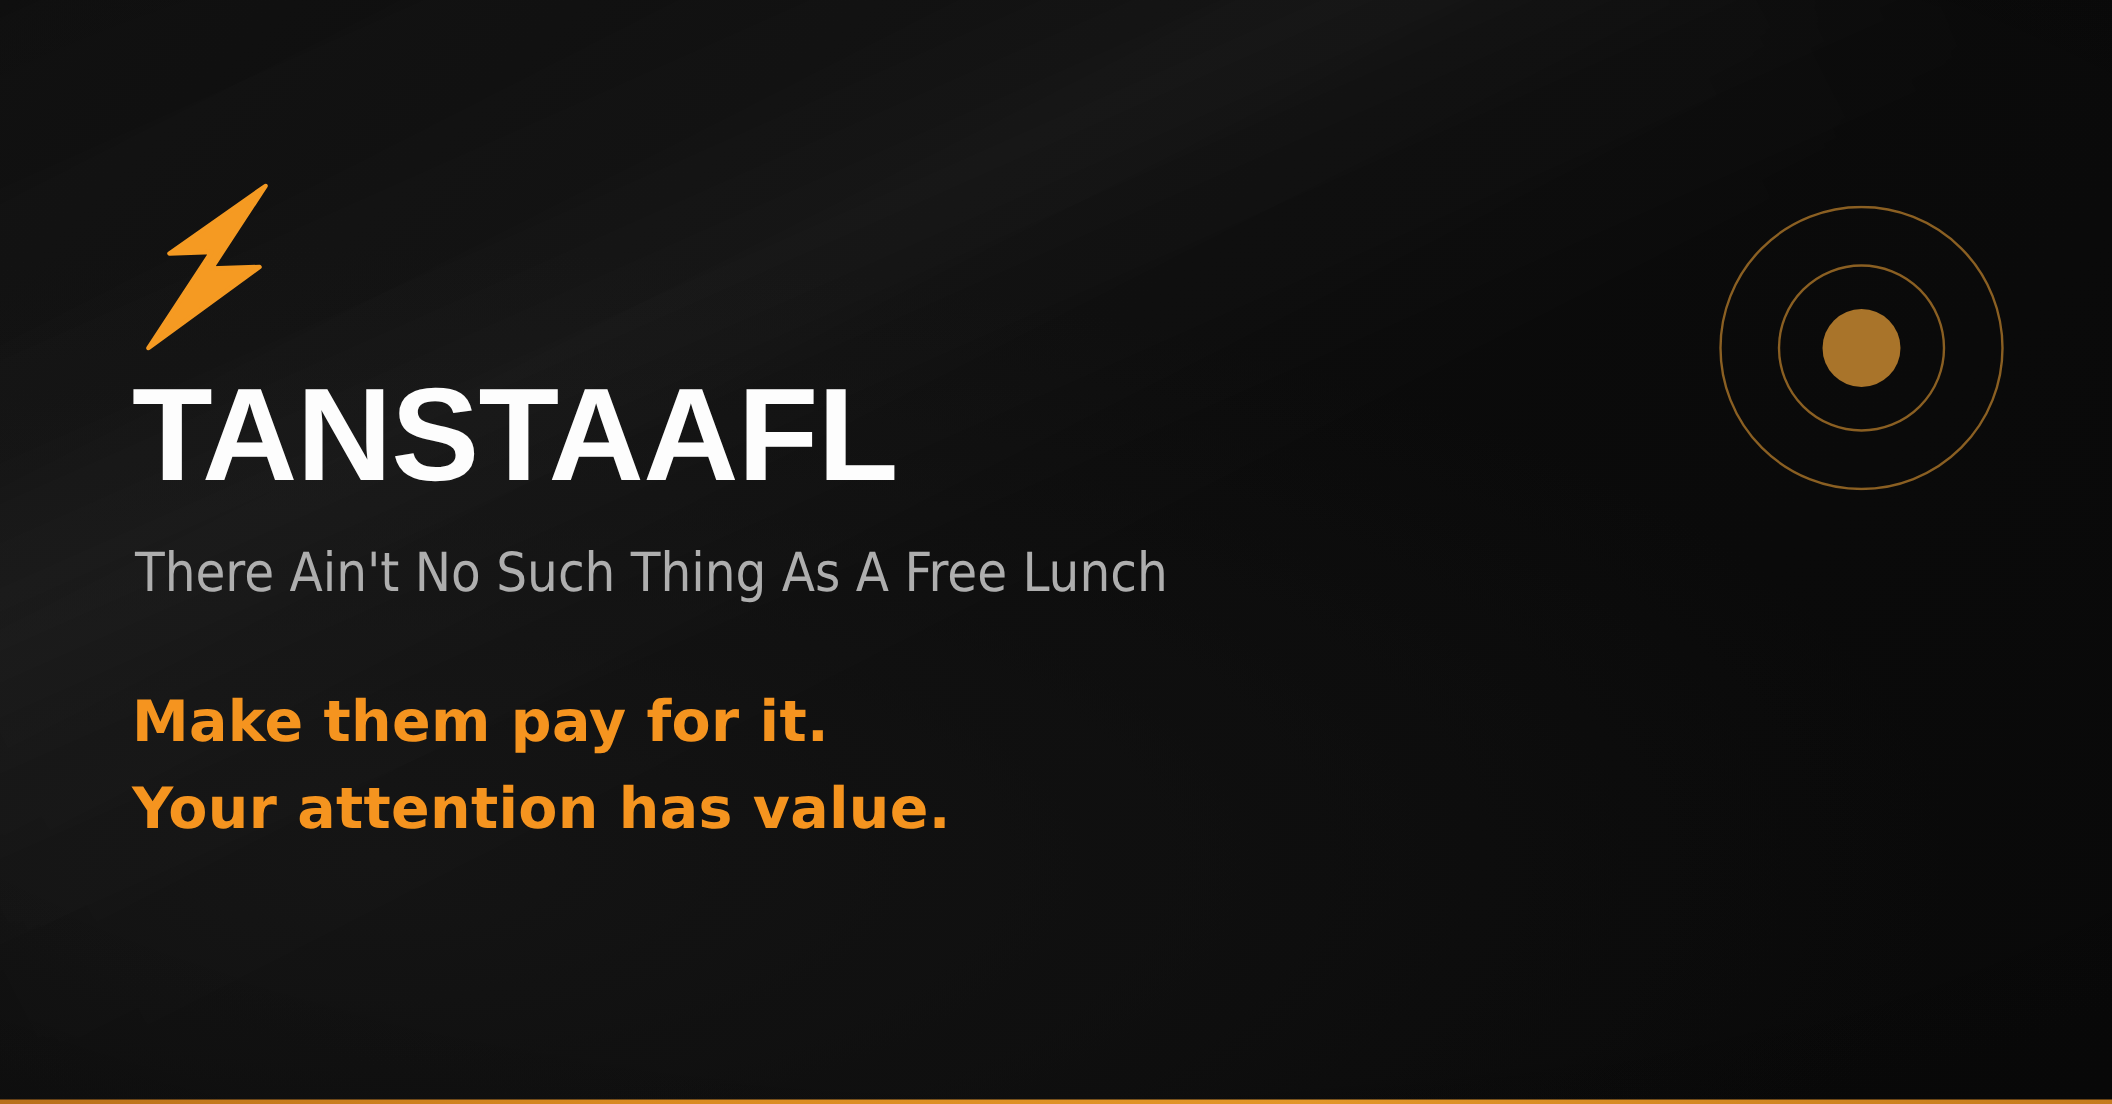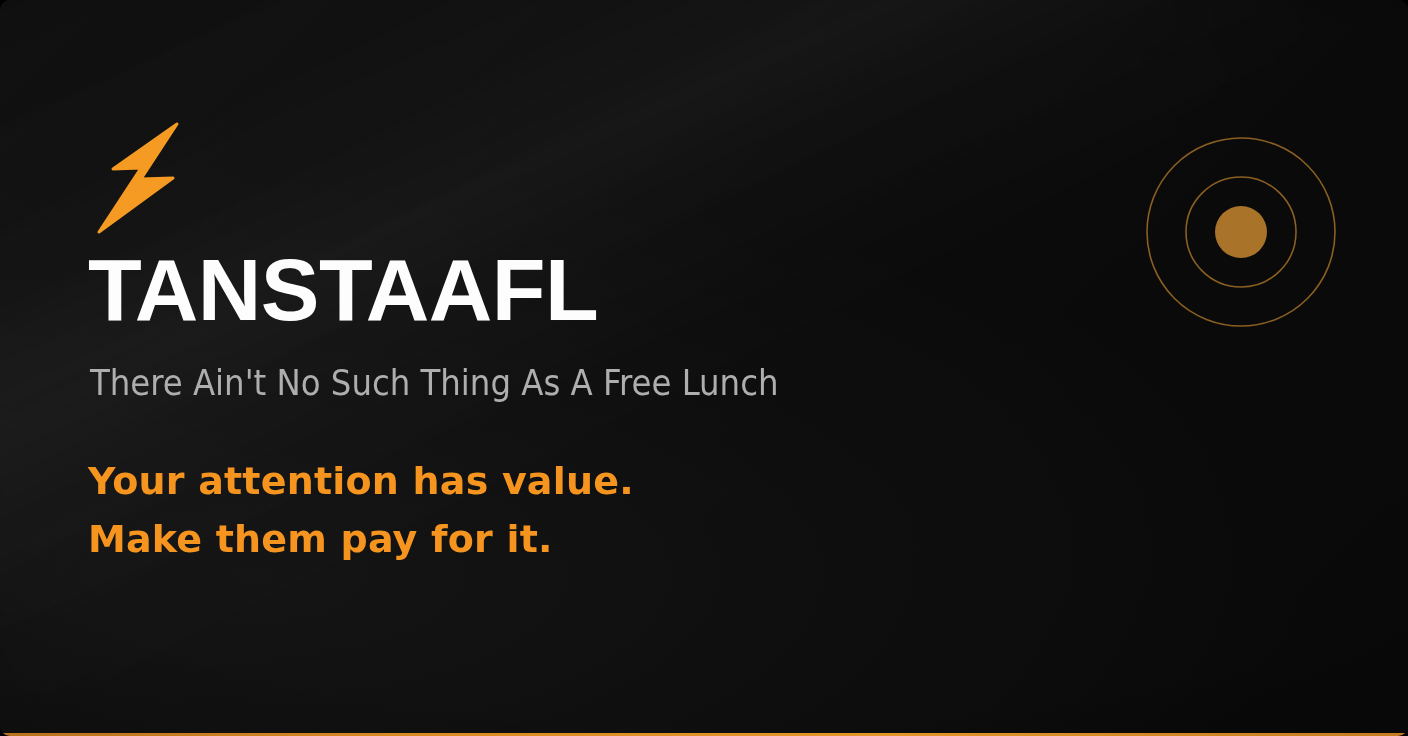--- a/index.html
+++ b/index.html
@@ -11,21 +11,20 @@
   body {
     font-family: "Liberation Sans", sans-serif;
   }
 
   .stage {
     position: relative;
     width: 1408px;
     height: 736px;
     overflow: hidden;
     background: #0a0a0a;
-    border-radius: 10px;
   }
 
   
   .bg-base {
     position: absolute;
     inset: 0;
     background:
       radial-gradient(120% 90% at 18% 78%, #141414 0%, rgba(20,20,20,0) 62%),
       linear-gradient(135deg, #101010 0%, #0b0b0b 45%, #090909 100%);
   }
@@ -178,21 +177,21 @@
       <svg width="86" height="112" viewBox="0 0 86 112" aria-hidden="true">
         <path d="M82 2 L18 47 L46 46 L4 110 L78 56 L46 57 Z" fill="#f59a22" stroke="#f59a22" stroke-width="3" stroke-linejoin="round"></path>
       </svg>
     </div>
 
     <h1 class="brand-title">TANSTAAFL</h1>
 
     <p class="brand-tagline">There Ain't No Such Thing As A Free Lunch</p>
 
     <div class="pitch">
+      <p class="pitch-line">Make them pay for it.</p>
       <p class="pitch-line">Your attention has value.</p>
-      <p class="pitch-line">Make them pay for it.</p>
     </div>
 
   </div>
 
   <div class="bottom-rule"></div>
 
 </div>
 
 </body></html>

